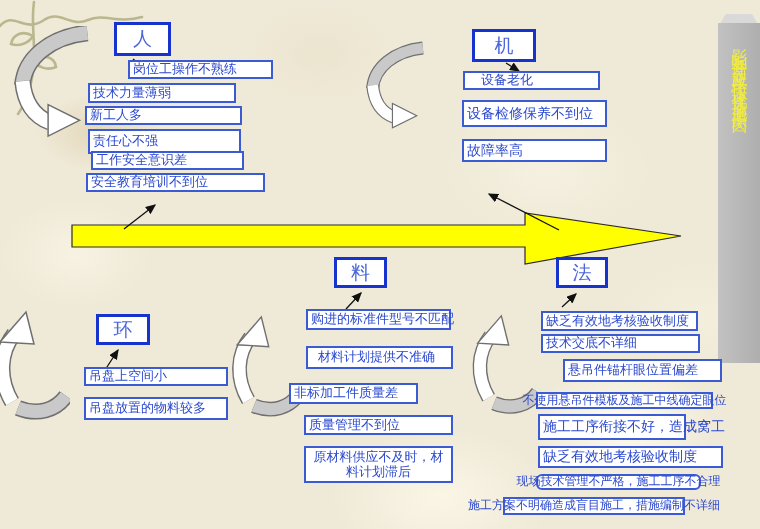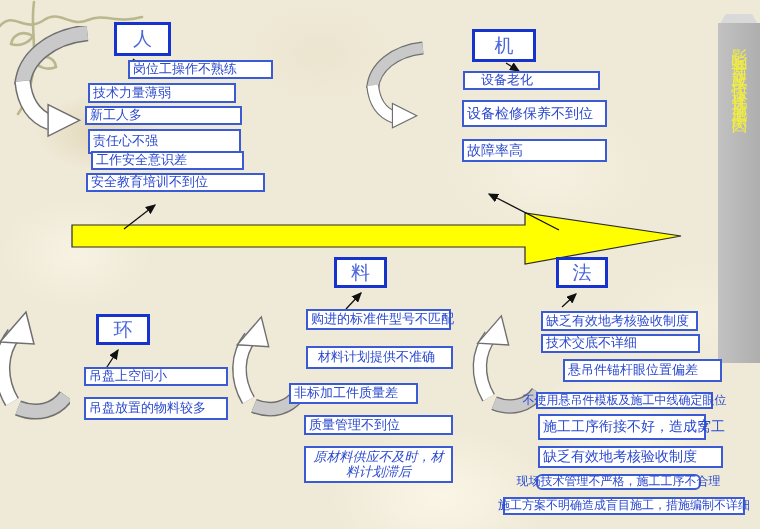--- a/index.html
+++ b/index.html
@@ -140,31 +140,31 @@
 <div class="box-item mid" style="left:462px;top:100px;width:145px;height:27px;">设备检修保养不到位</div>
 <div class="box-item mid" style="left:462px;top:139px;width:145px;height:23px;font-family:Liberation Serif, serif;">故障率高</div>
 
 <div class="box-title" style="left:334px;top:257px;width:53px;height:31px;">
   <span>料</span>
 </div>
 <div class="box-item" style="left:306px;top:309px;width:145px;height:21px;">购进的标准件型号不匹配</div>
 <div class="box-item" style="left:306px;top:346px;width:147px;height:23px;padding-left:10px;">材料计划提供不准确</div>
 <div class="box-item" style="left:289px;top:383px;width:129px;height:21px;">非标加工件质量差</div>
 <div class="box-item" style="left:304px;top:415px;width:149px;height:20px;">质量管理不到位</div>
-<div class="box-item wrap2" style="left:304px;top:446px;width:149px;height:37px;font-style:italic;">原材料供应不及时，材料计划滞后</div>
+<div class="box-item wrap2" style="left:304px;top:446px;width:149px;height:37px;">原材料供应不及时，材料计划滞后</div>
 
 <div class="box-title" style="left:556px;top:257px;width:52px;height:31px;">
   <span>法</span>
 </div>
 <div class="box-item" style="left:541px;top:311px;width:157px;height:20px;">缺乏有效地考核验收制度</div>
 <div class="box-item" style="left:541px;top:334px;width:159px;height:19px;">技术交底不详细</div>
 <div class="box-item" style="left:541px;top:359px;width:159px;height:23px;margin-left:22px;">悬吊件锚杆眼位置偏差</div>
 <div class="box-item small" style="left:536px;top:392px;width:177px;height:17px;">不使用悬吊件模板及施工中线确定眼位</div>
-<div class="box-item mid" style="left:538px;top:414px;width:168px;height:26px;">施工工序衔接不好，造成窝工</div>
+<div class="box-item mid" style="left:538px;top:414px;width:148px;height:26px;">施工工序衔接不好，造成窝工</div>
 <div class="box-item mid" style="left:538px;top:446px;width:185px;height:22px;">缺乏有效地考核验收制度</div>
 <div class="box-item small" style="left:536px;top:474px;width:165px;height:16px;border-radius:6px;">现场技术管理不严格，施工工序不合理</div>
-<div class="box-item small" style="left:503px;top:497px;width:242px;height:18px;">施工方案不明确造成盲目施工，措施编制不详细</div>
+<div class="box-item small" style="left:503px;top:497px;width:182px;height:18px;">施工方案不明确造成盲目施工，措施编制不详细</div>
 
 <div class="box-title" style="left:96px;top:314px;width:54px;height:31px;">
   <span>环</span>
 </div>
 <div class="box-item" style="left:84px;top:367px;width:144px;height:19px;">吊盘上空间小</div>
 <div class="box-item" style="left:84px;top:397px;width:144px;height:23px;">吊盘放置的物料较多</div>
 
 </body></html>

